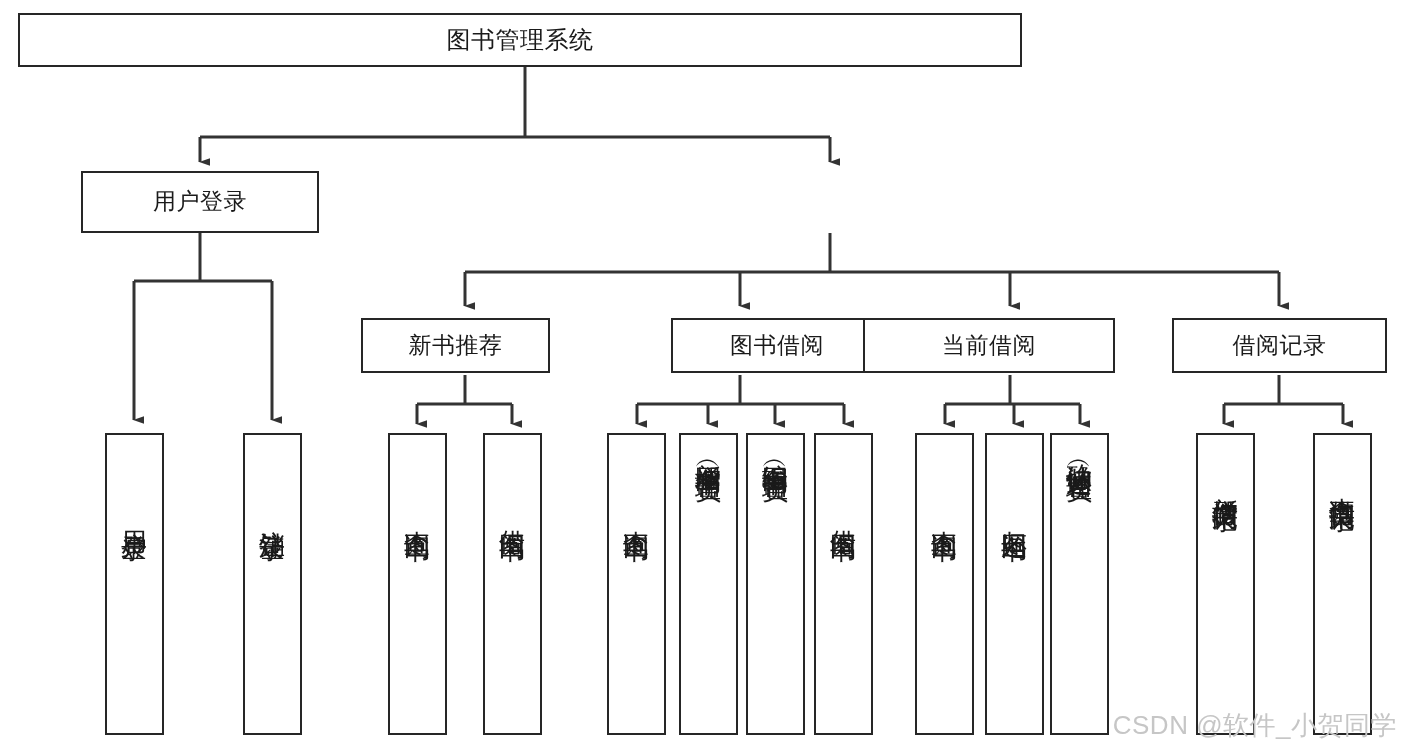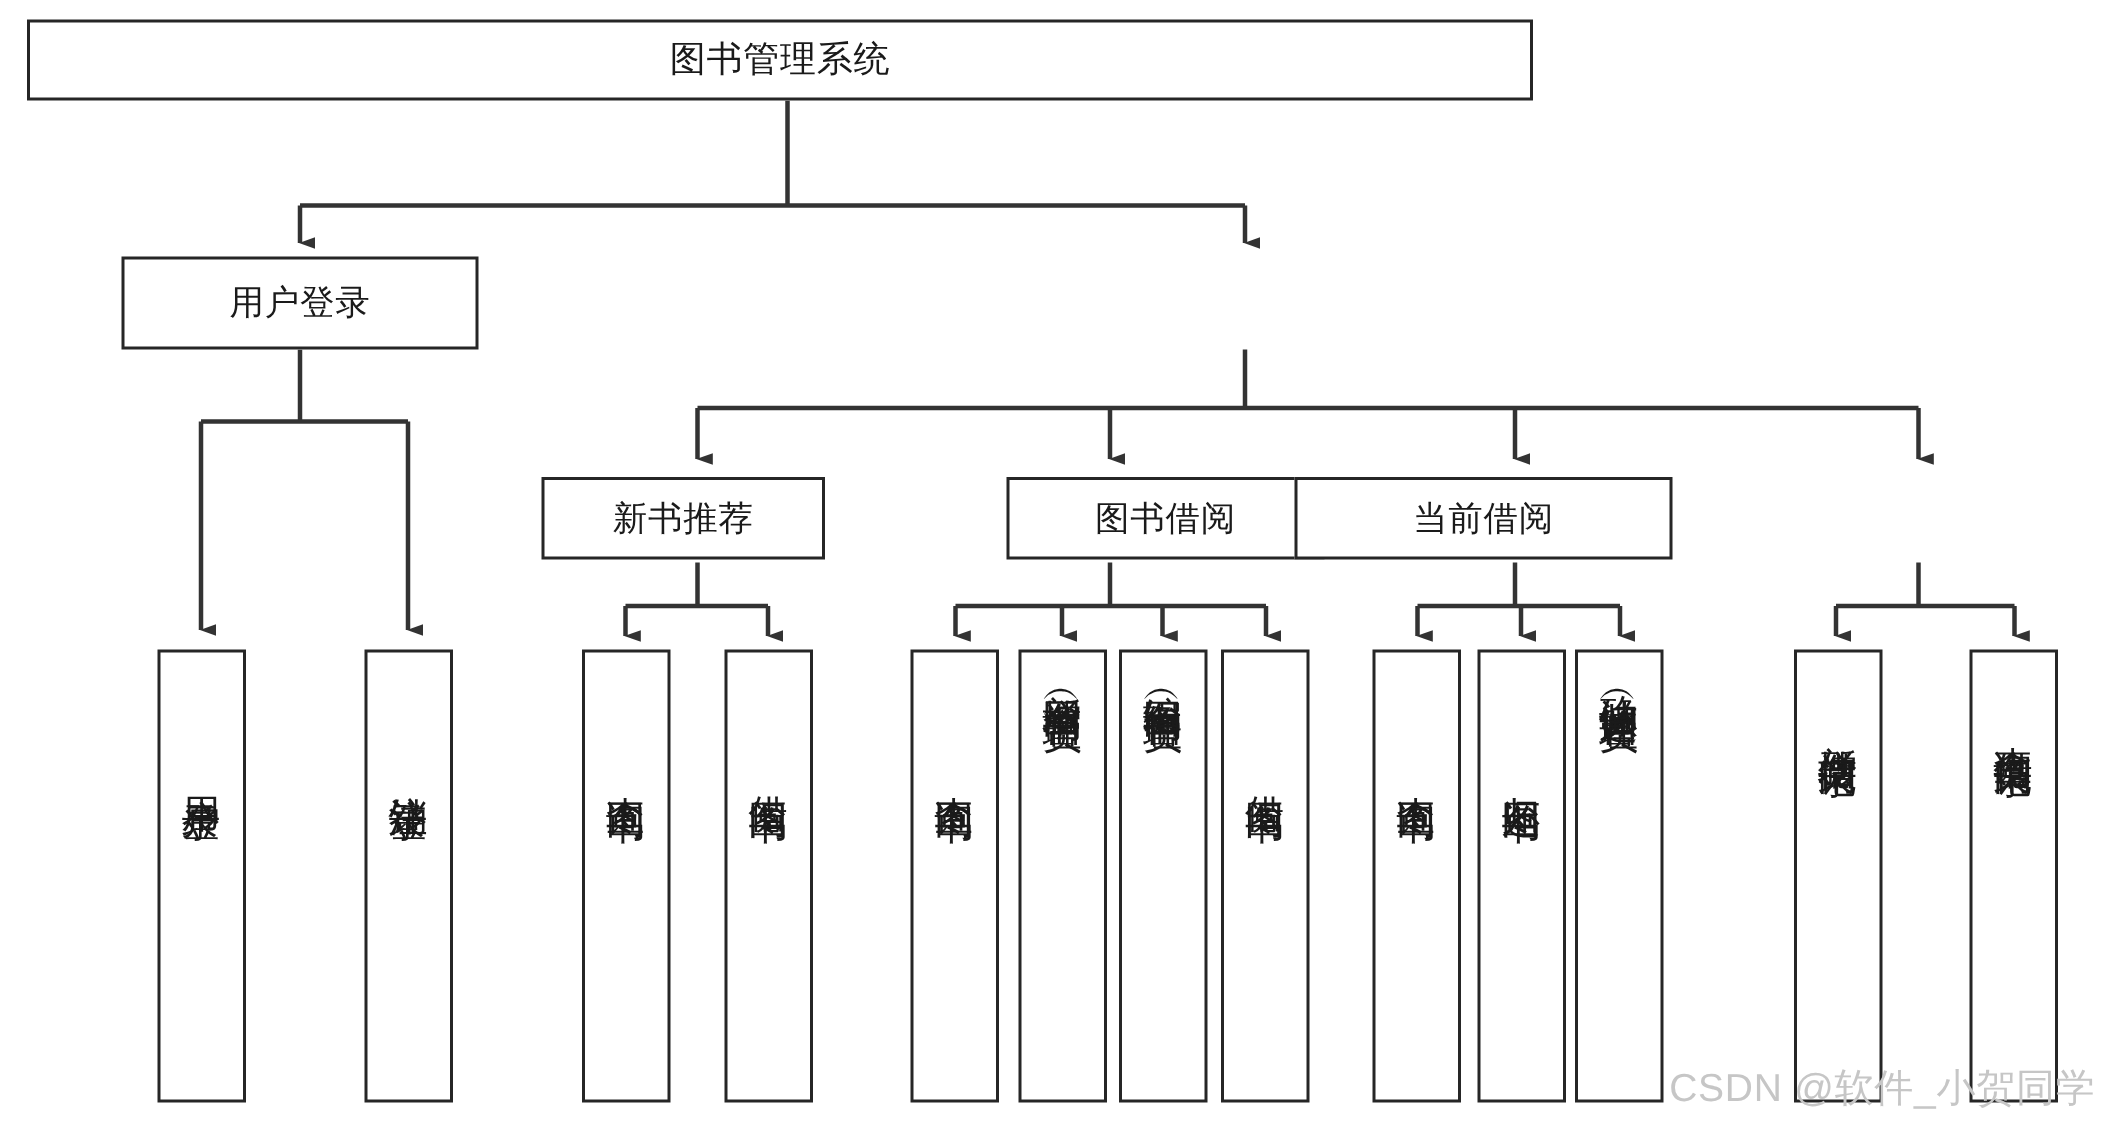--- a/index.html
+++ b/index.html
@@ -139,20 +139,23 @@
 
   <div class="node-box node-h" style="left:361px; top:318px; width:189px; height:55px;">
     <span class="node-label">新书推荐</span>
   </div>
   <div class="node-box node-h" style="left:634px; top:318px; width:212px; height:55px;margin-left:37px;">
     <span class="node-label">图书借阅</span>
   </div>
   <div class="node-box node-h" style="left:863px; top:318px; width:252px; height:55px;justify-content:center;">
     <span class="node-label">当前借阅</span>
   </div>
+  <div class="node-box node-h" style="left:1172px; top:318px; width:215px; height:55px;">
+    <span class="node-label">借阅记录</span>
+  </div>
 
   <div class="node-box node-v" style="left:105px; top:433px; width:59px; height:302px;">
     <span class="node-label" style="margin-top:75px;">用户登录</span>
   </div>
   <div class="node-box node-v" style="left:243px; top:433px; width:59px; height:302px;">
     <span class="node-label" style="margin-top:75px;">注销登录</span>
   </div>
 
   <div class="node-box node-v" style="left:388px; top:433px; width:59px; height:302px;">
     <span class="node-label" style="margin-top:75px;">查询图书</span>

